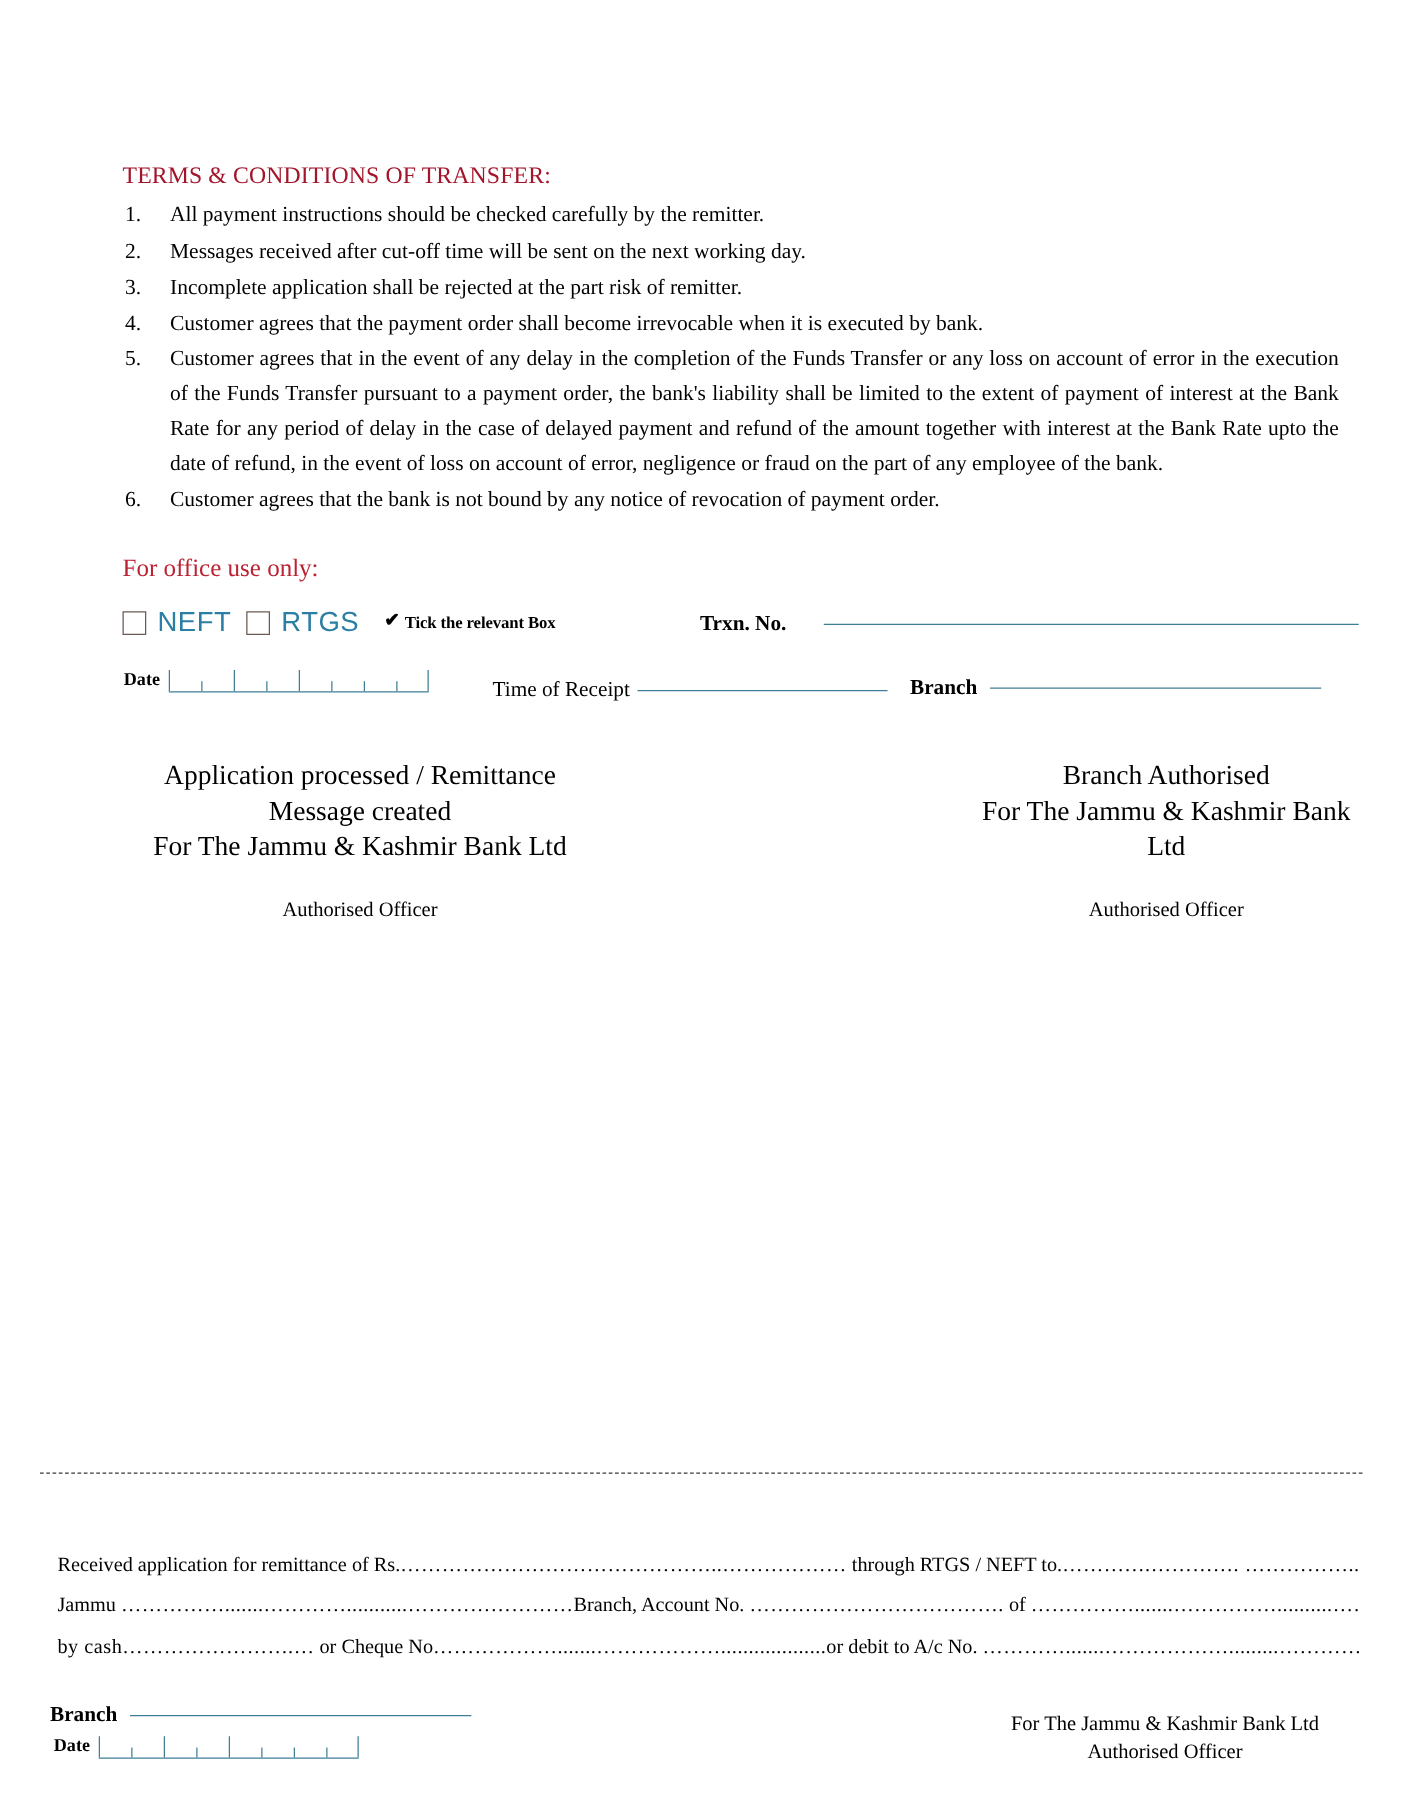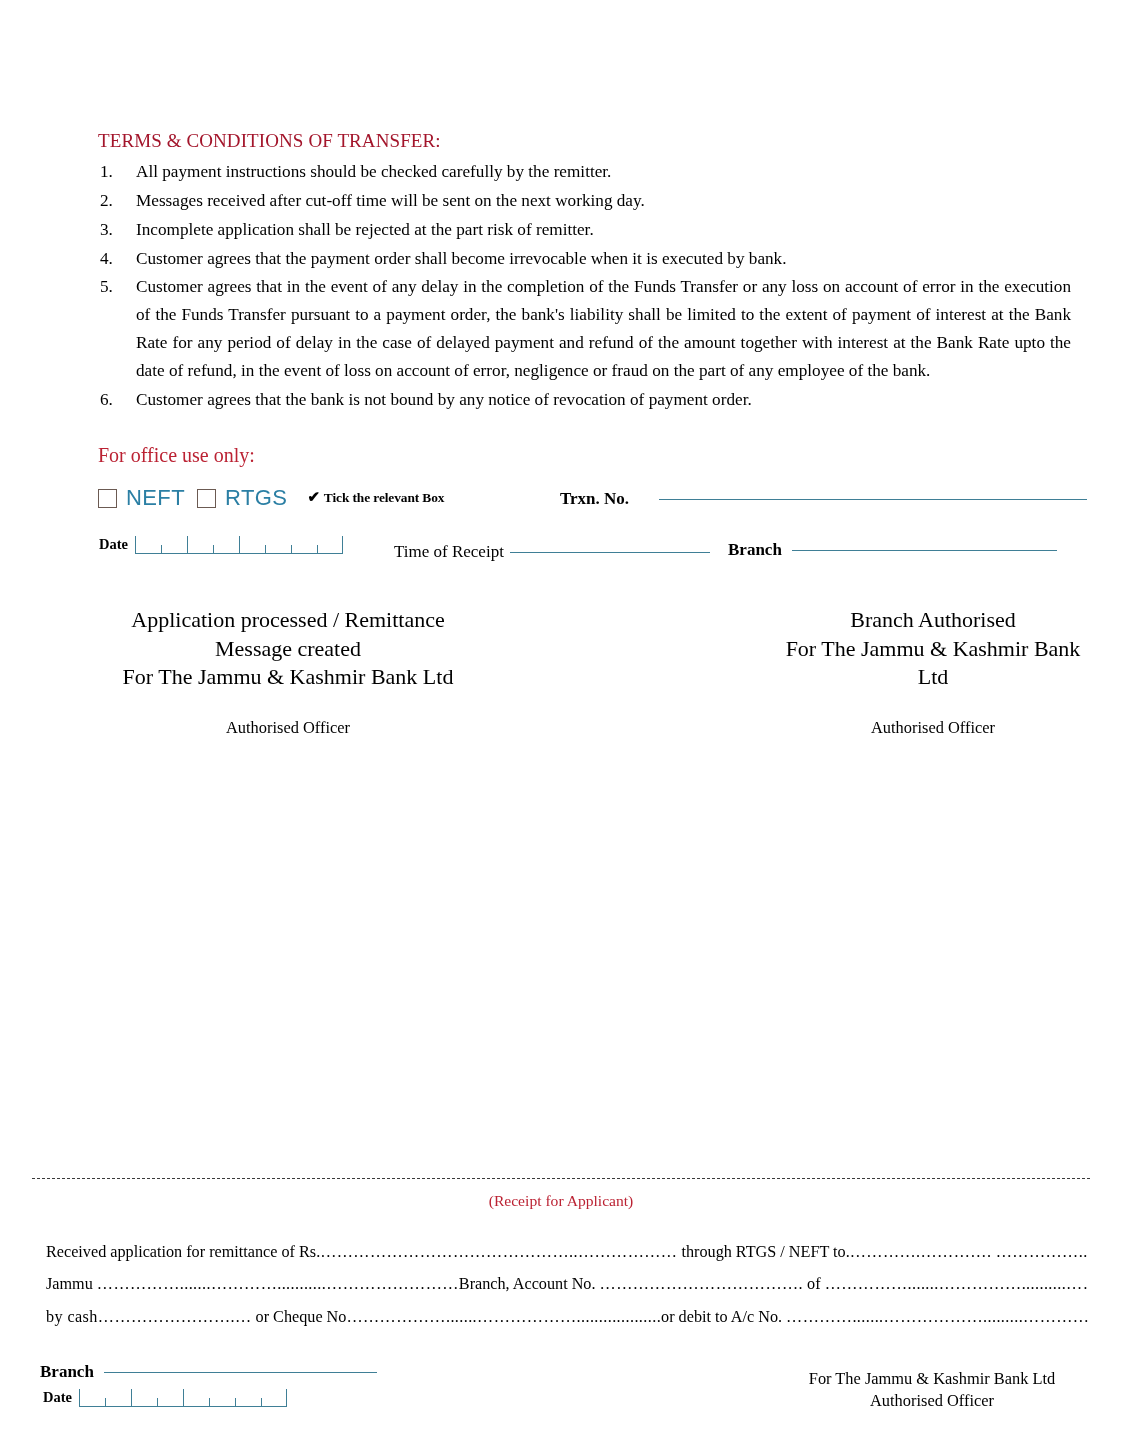--- a/index.html
+++ b/index.html
@@ -316,21 +316,20 @@
   </div>
   <div class="sig-officer" style="left:128px; top:718px; width:320px;">Authorised Officer</div>
 
   <div class="sig-block" style="left:778px; top:606px; width:310px;">
     <div>Branch Authorised</div>
     <div>For The Jammu &amp; Kashmir Bank Ltd</div>
   </div>
   <div class="sig-officer" style="left:778px; top:718px; width:310px;">Authorised Officer</div>
 
   <div class="cutline"></div>
-  <div class="receipt-title">(Receipt for Applicant)</div>
 
   <div class="receipt-lines">
     <div class="rline">
       <span>Received application for remittance of Rs.</span><span class="dots">………………………………………..………………</span> <span>through RTGS / NEFT to.</span><span class="dots">………….…………. ……………................</span>
     </div>
     <div class="rline">
       <span>Jammu</span> <span class="dots">…………….......…………...........……………………</span><span>Branch, Account No.</span> <span class="dots">……………………………….</span> <span>of</span> <span class="dots">…………….......……………..........…………………………..</span>
     </div>
     <div class="rline">
       <span class="dots">by cash…………………….…</span> <span>or  Cheque No</span><span class="dots">……………….......………………...................</span><span>or debit to A/c No.</span> <span class="dots">………….......……………….........………………….</span>

